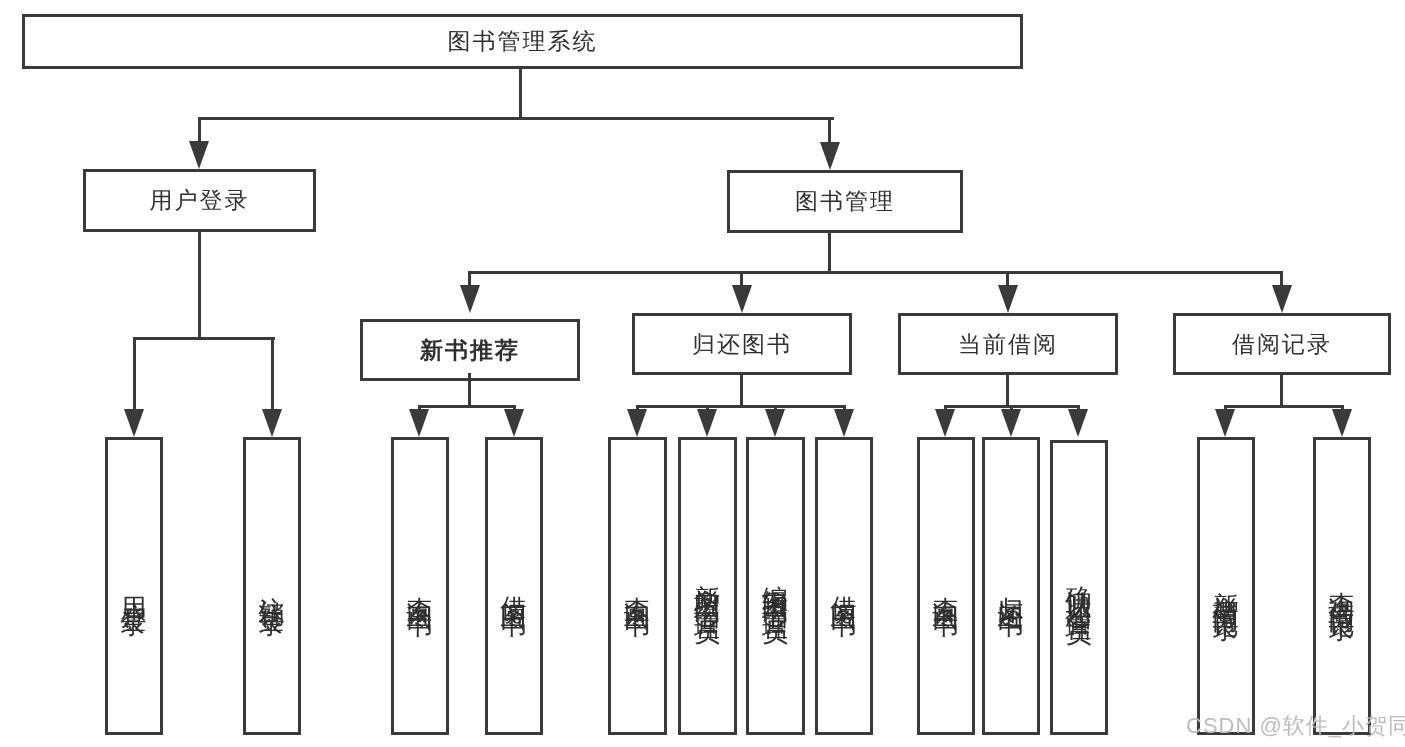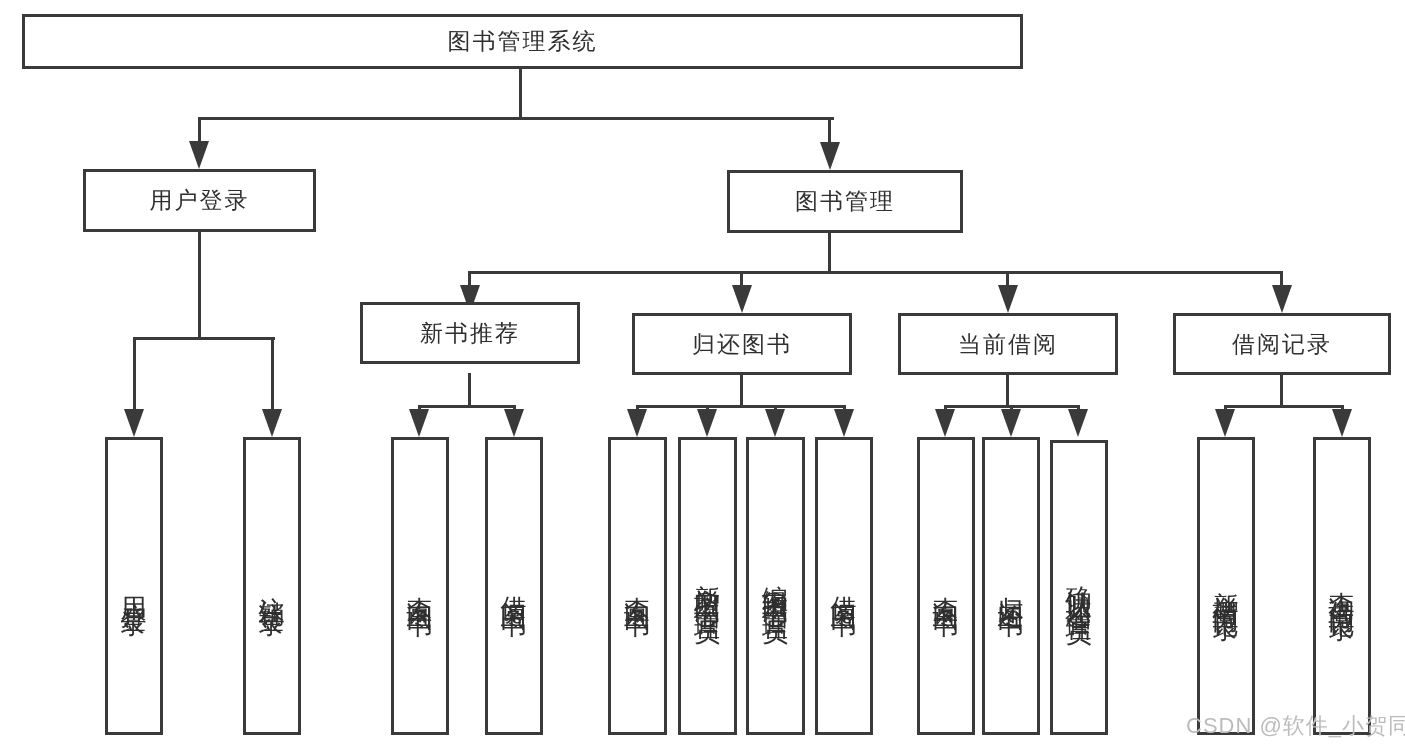--- a/index.html
+++ b/index.html
@@ -88,21 +88,21 @@
 
   <div class="vline" style="left:468px;top:271px;height:18px;"></div>
   <div class="arrow" style="left:460px;top:285px;"></div>
   <div class="vline" style="left:740px;top:271px;height:18px;"></div>
   <div class="arrow" style="left:732px;top:285px;"></div>
   <div class="vline" style="left:1006px;top:271px;height:18px;"></div>
   <div class="arrow" style="left:998px;top:285px;"></div>
   <div class="vline" style="left:1280px;top:271px;height:18px;"></div>
   <div class="arrow" style="left:1272px;top:285px;"></div>
 
-  <div class="box" style="left:360px;top:302px;width:220px;height:62px;">
+  <div class="box" style="left:360px;top:319px;width:220px;height:62px;font-weight:bold;">
     <span class="hlabel">新书推荐</span>
   </div>
   <div class="box" style="left:632px;top:313px;width:220px;height:62px;">
     <span class="hlabel">归还图书</span>
   </div>
   <div class="box" style="left:898px;top:313px;width:220px;height:62px;">
     <span class="hlabel">当前借阅</span>
   </div>
   <div class="box" style="left:1173px;top:313px;width:218px;height:62px;">
     <span class="hlabel">借阅记录</span>

